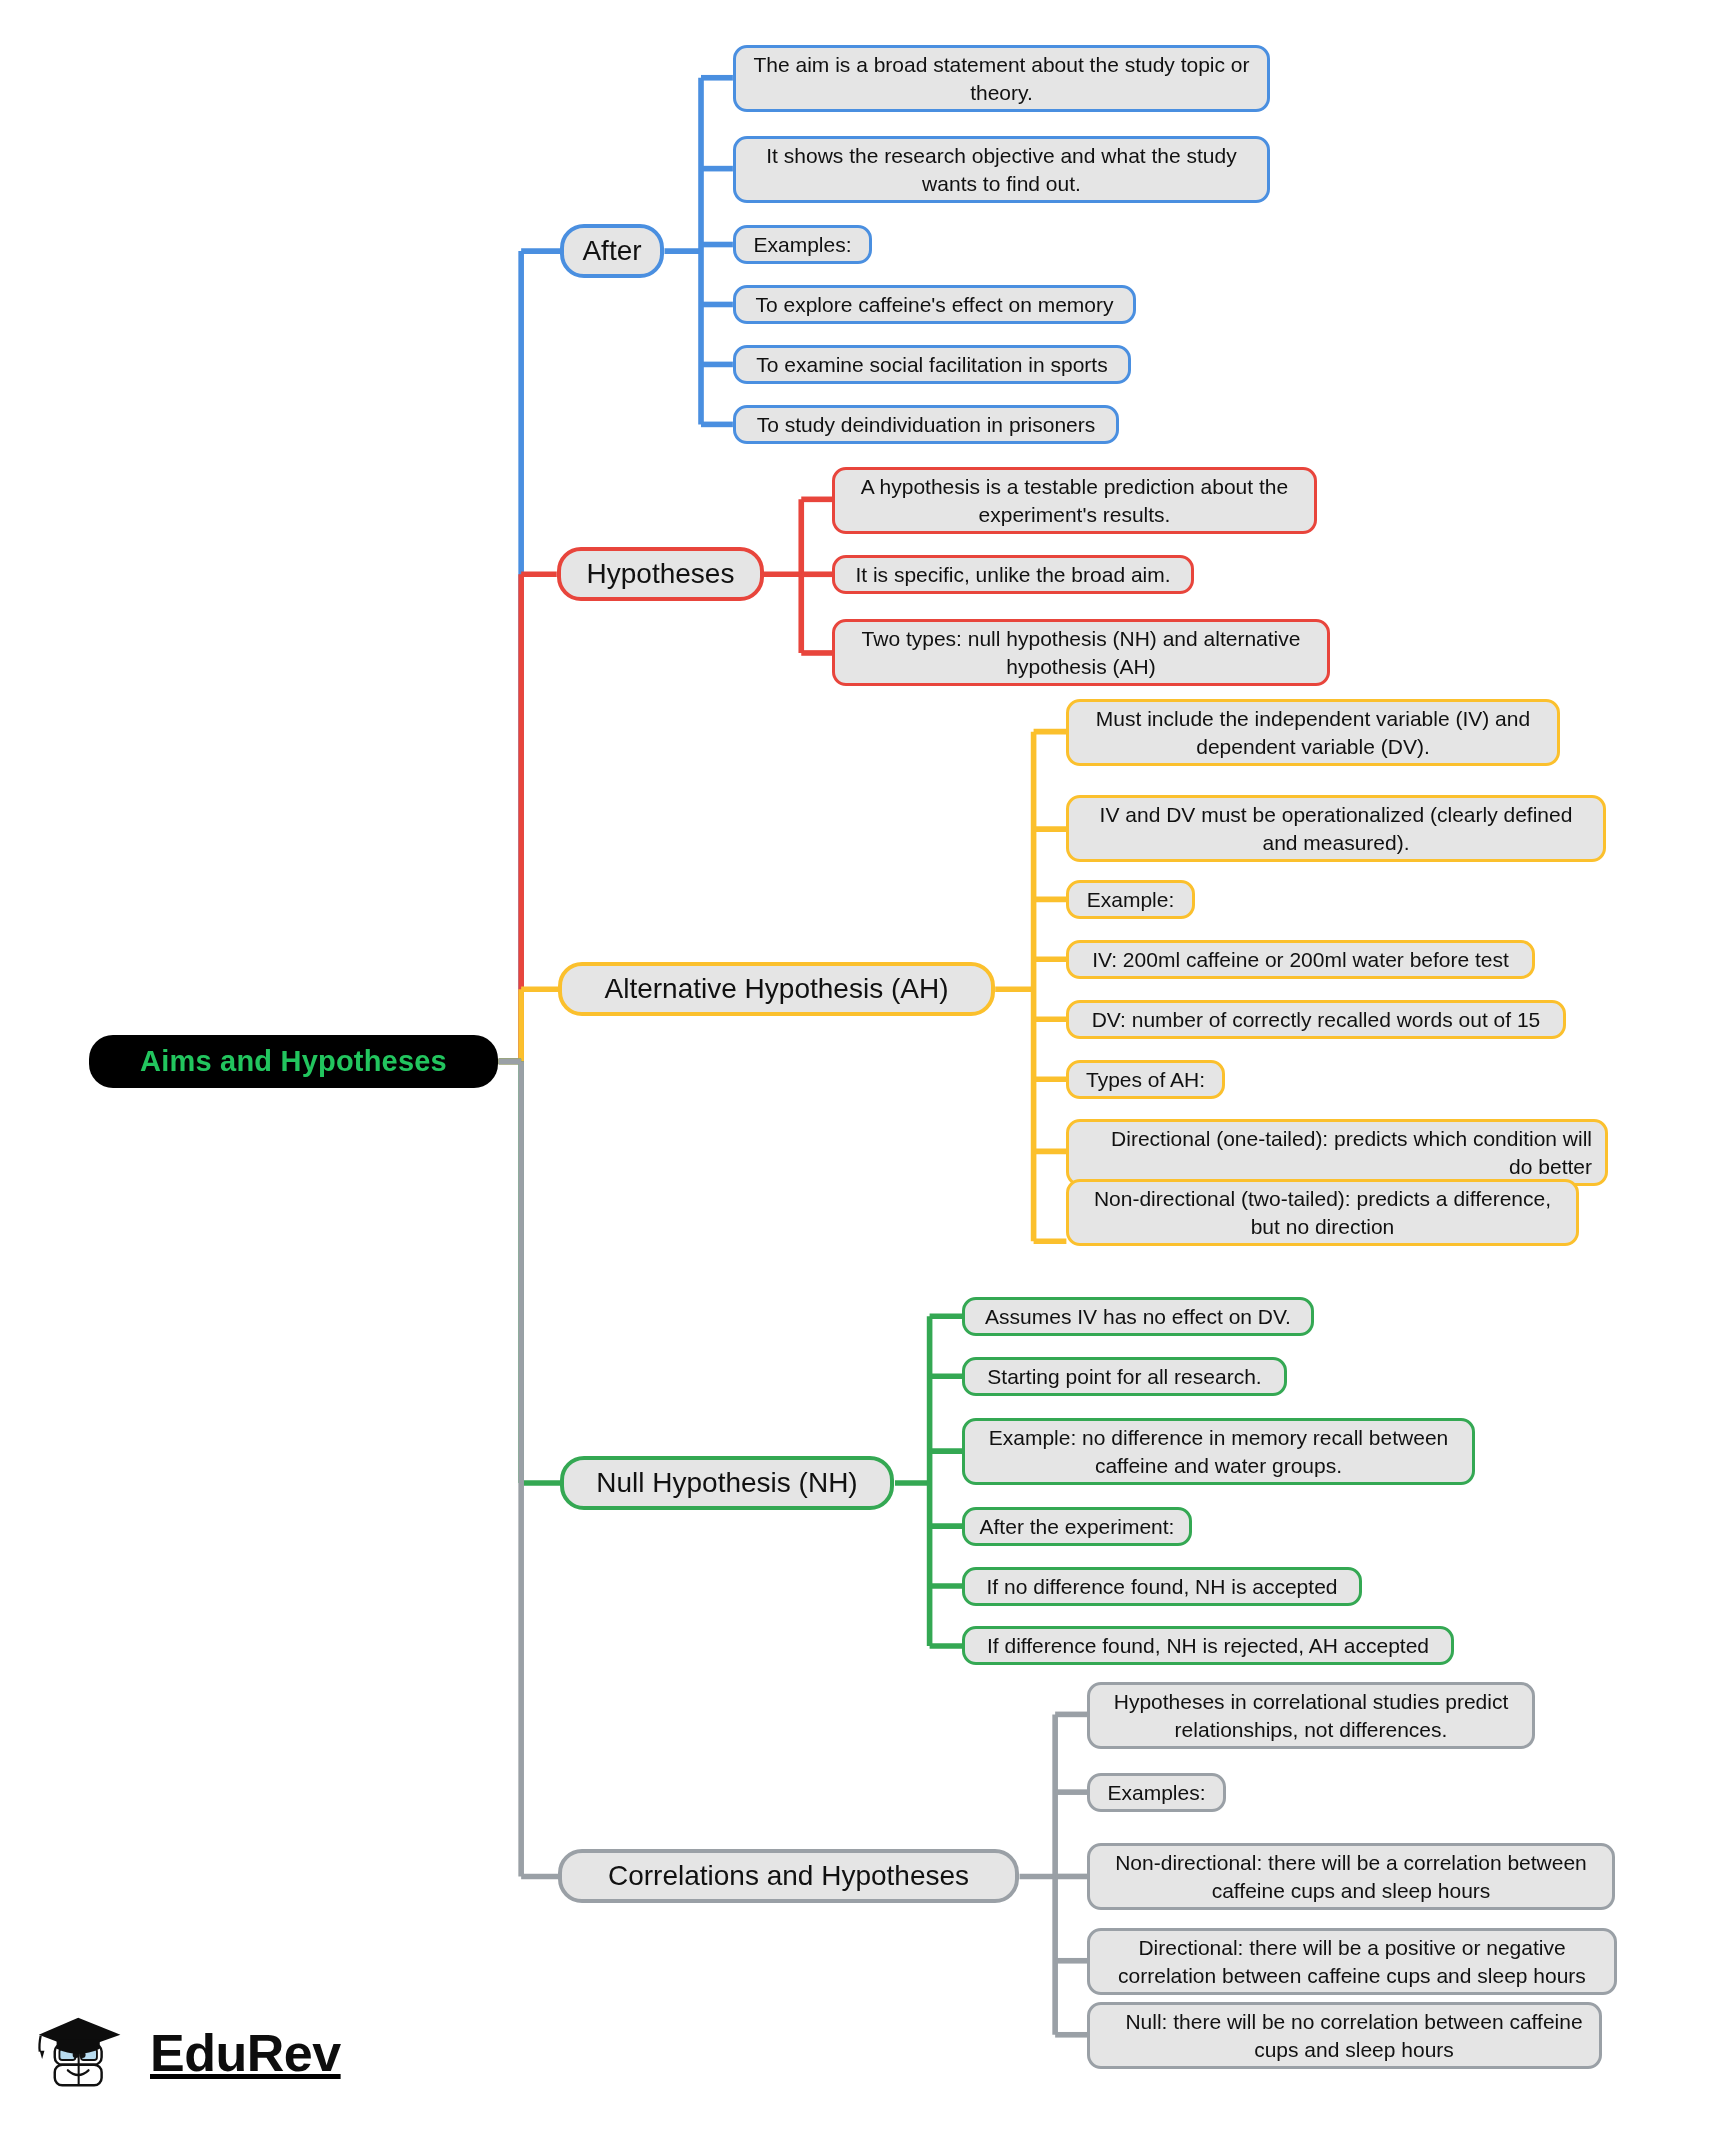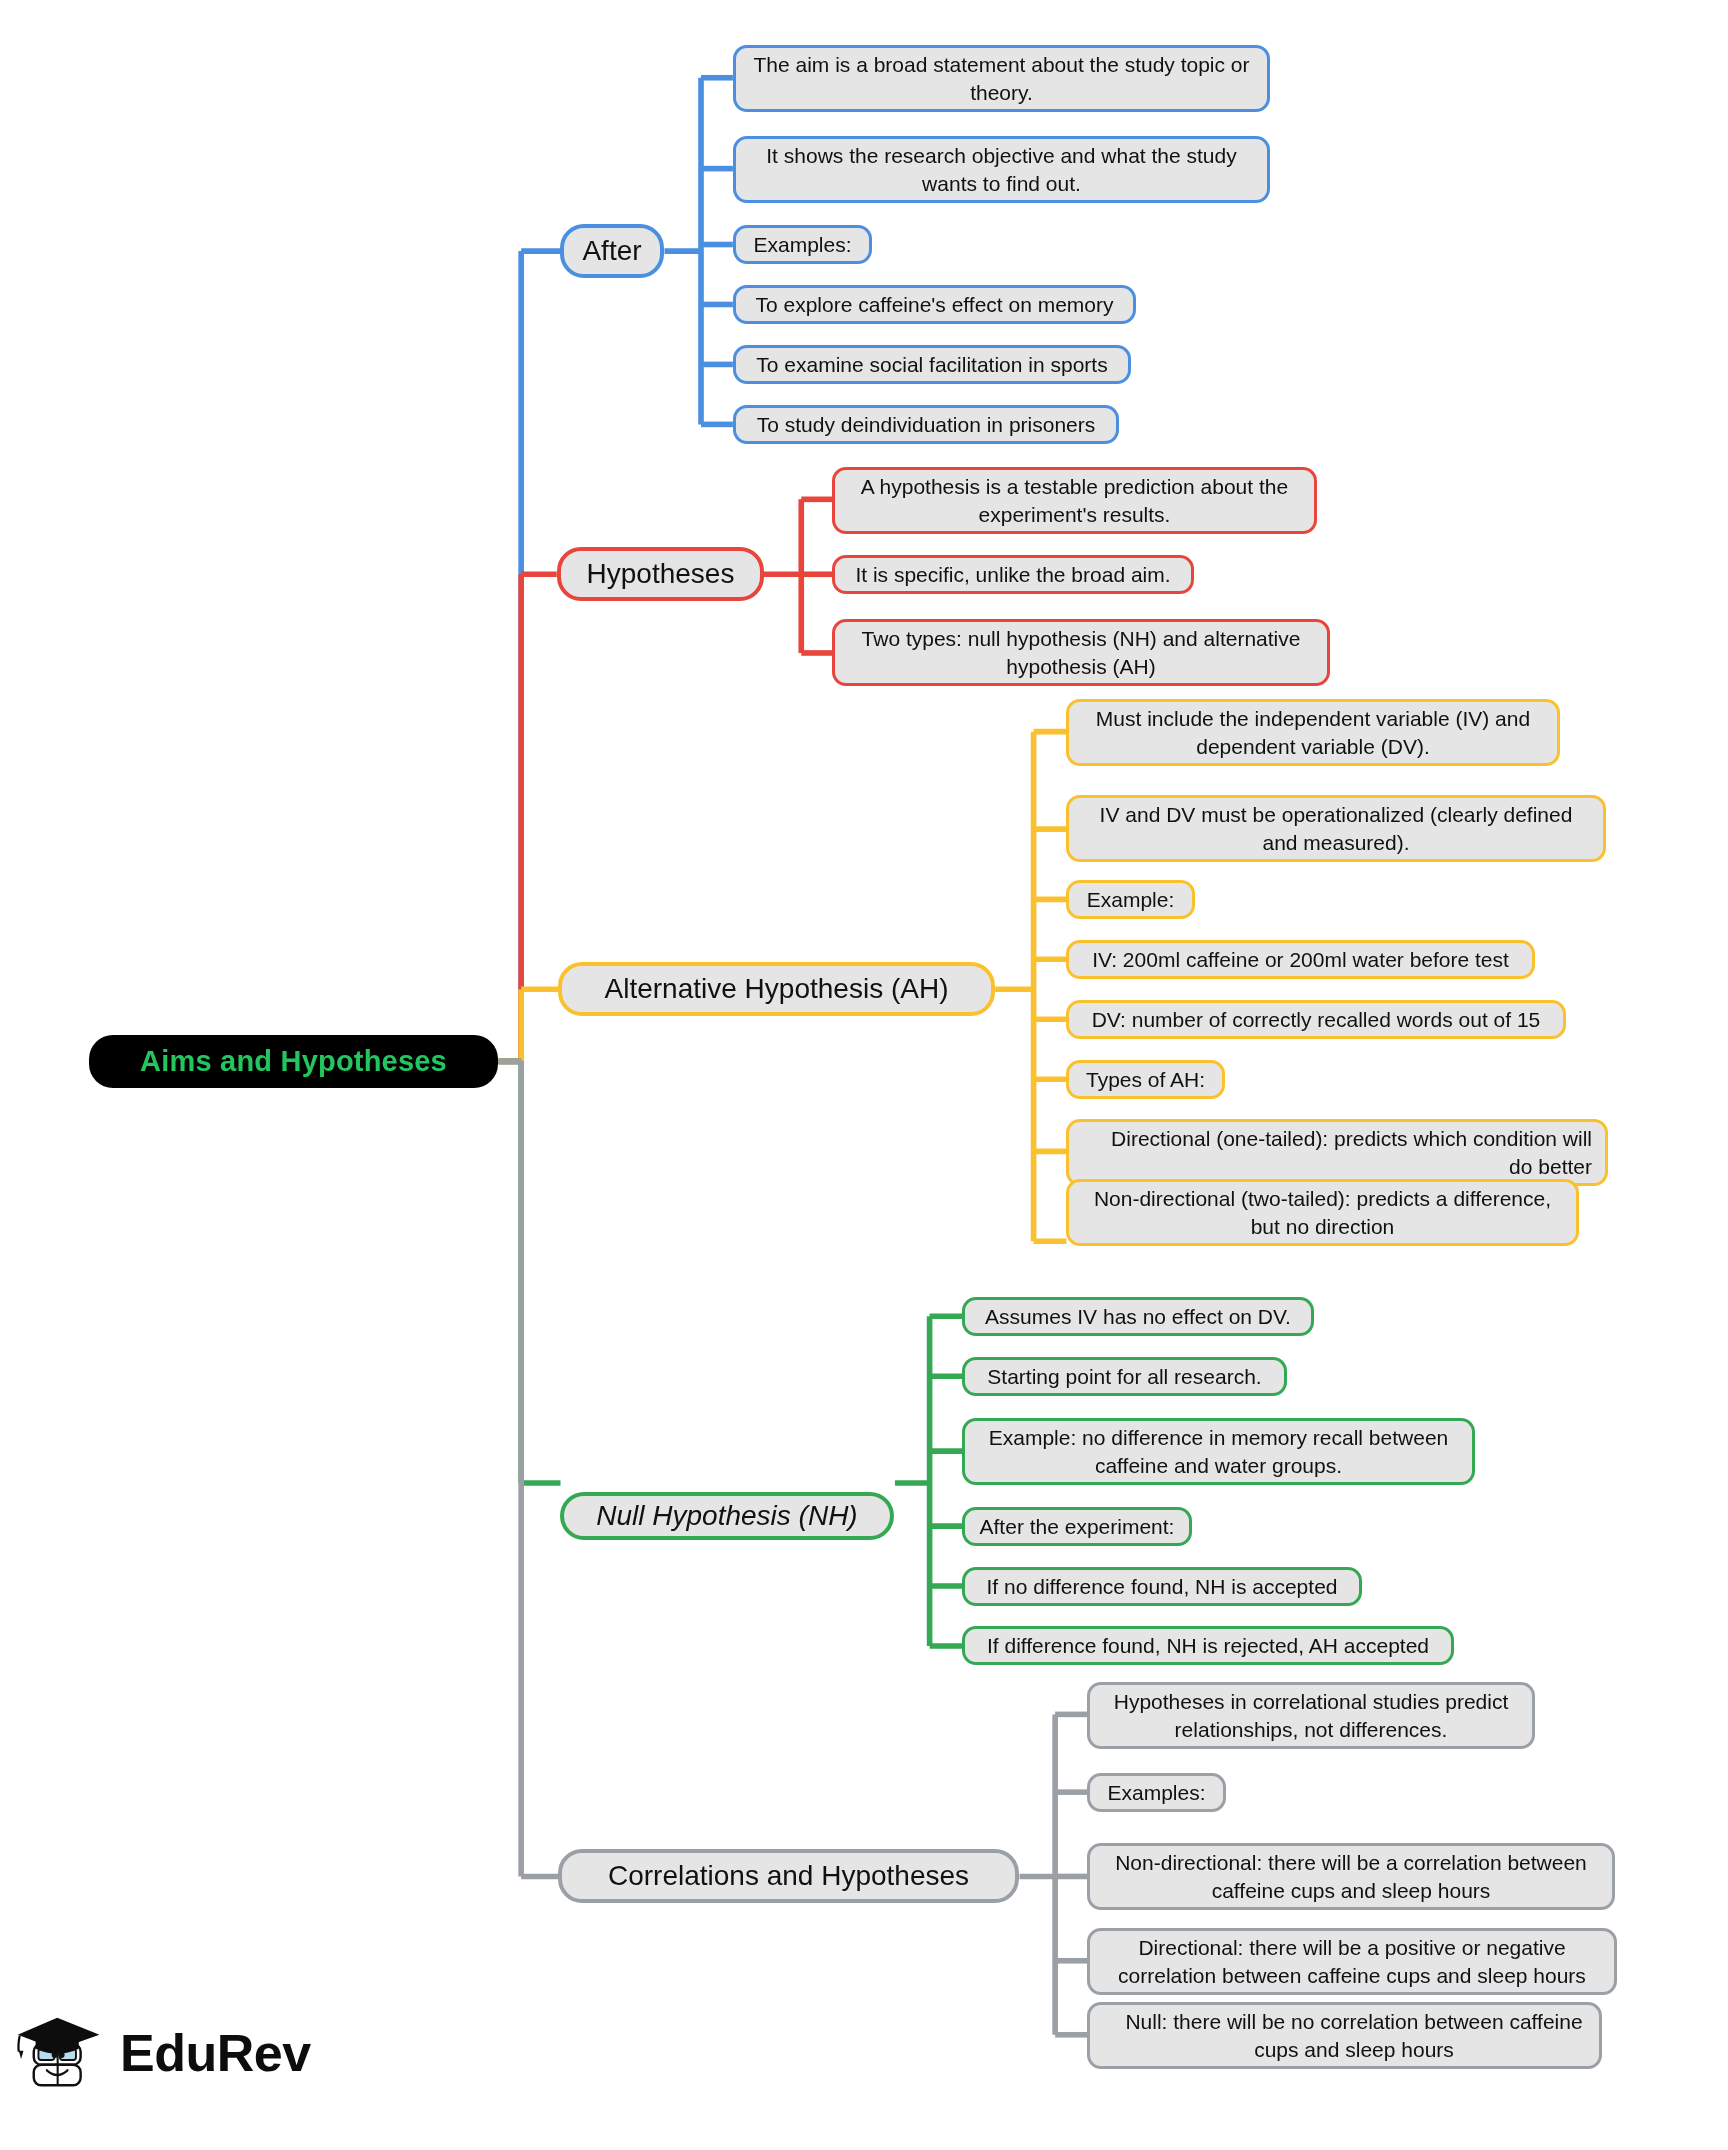--- a/index.html
+++ b/index.html
@@ -71,25 +71,26 @@
   
   .c-blue   { border-color: #4a8fe0; }
   .c-red    { border-color: #e8453c; }
   .c-yellow { border-color: #fbc02d; }
   .c-green  { border-color: #34a853; text-align: center; }
   .c-gray   { border-color: #9aa0a6; }
 
   
   #logo {
     position: absolute;
-    left: 15px;
+    left: 36px;
     top: 2012px;
     display: flex;
     align-items: center;
-    gap: 15px;
+    gap: 24px;
+    text-decoration: underline;
   }
   #logo .wordmark {
     font-size: 52px;
     font-weight: bold;
     color: #0d0d0d;
     letter-spacing: -0.5px;
     line-height: 1;
   }
 </style>
 </head>
@@ -228,21 +229,21 @@
   <div class="node leaf-node c-yellow" style="left:1066px; top:1060px; width:159px; height:39px;">
     <span>Types of AH:</span>
   </div>
   <div class="node leaf-node c-yellow" style="left:1066px; top:1119px; width:542px; height:67px;text-align:right;">
     <span>Directional (one-tailed): predicts which condition will do better</span>
   </div>
   <div class="node leaf-node c-yellow" style="left:1066px; top:1179px; width:513px; height:67px;justify-content:flex-end;">
     <span>Non-directional (two-tailed): predicts a difference, but no direction</span>
   </div>
 
-  <div class="node branch-node c-green" style="left:560px; top:1492px; width:334px; height:48px;font-style:italic;">
+  <div class="node branch-node c-green" style="left:560px; top:1456px; width:334px; height:54px;">
     <span>Null Hypothesis (NH)</span>
   </div>
 
   <div class="node leaf-node c-green" style="left:962px; top:1297px; width:352px; height:39px;">
     <span>Assumes IV has no effect on DV.</span>
   </div>
   <div class="node leaf-node c-green" style="left:962px; top:1357px; width:325px; height:39px;">
     <span>Starting point for all research.</span>
   </div>
   <div class="node leaf-node c-green" style="left:962px; top:1418px; width:513px; height:67px;">

